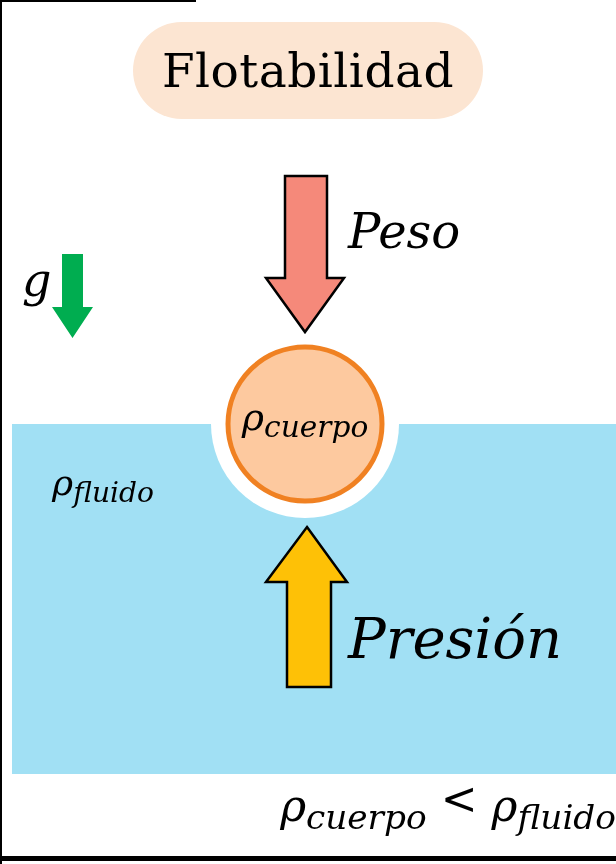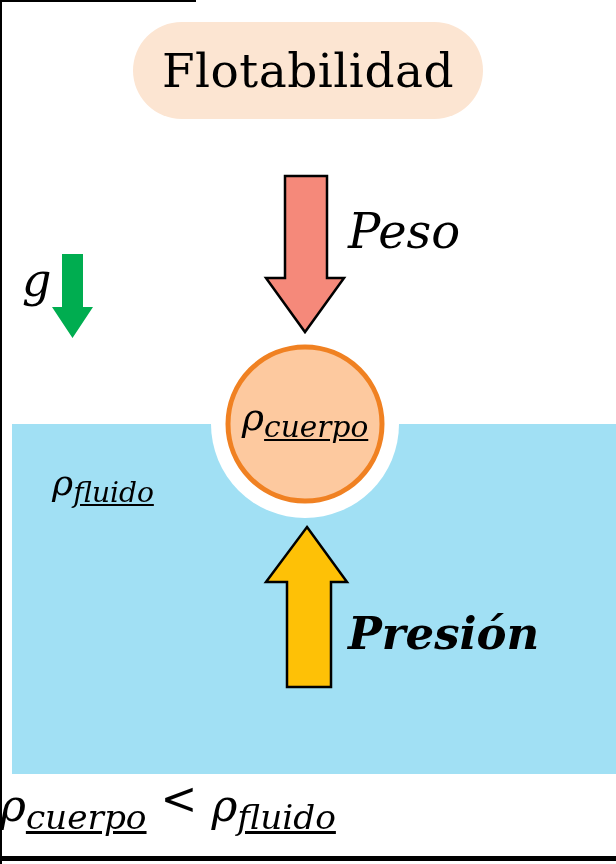--- a/index.html
+++ b/index.html
@@ -45,36 +45,35 @@
   .math {
     position: absolute;
     color: #000000;
     font-style: italic;
     line-height: 1.05;
     white-space: nowrap;
   }
   .math .sub {
     font-size: 0.78em;
     vertical-align: -0.24em;
-    text-decoration: underline;
   }
   .label-g       { left: 22px;  top: 256px; font-size: 46px; }
   .label-peso    { left: 348px; top: 206px; font-size: 48px; }
-  .label-presion { left: 348px; top: 610px; font-size: 45px; font-weight: bold; }
+  .label-presion { left: 348px; top: 610px; font-size: 56px; }
   .label-fluid   { left: 52px;  top: 464px; font-size: 36px; }
   .label-body {
     left: 225px; top: 398px;
     width: 160px;
     text-align: center;
     font-size: 38px;
   }
   .conclusion {
     left: 0; top: 783px;
     width: 616px;
-    text-align: left;
+    text-align: right;
     font-size: 44px;
   }
   .conclusion .op {
     position: relative;
     top: -7px;
     margin: 0 14px;
     font-style: normal;
   }
 </style>
 </head>

